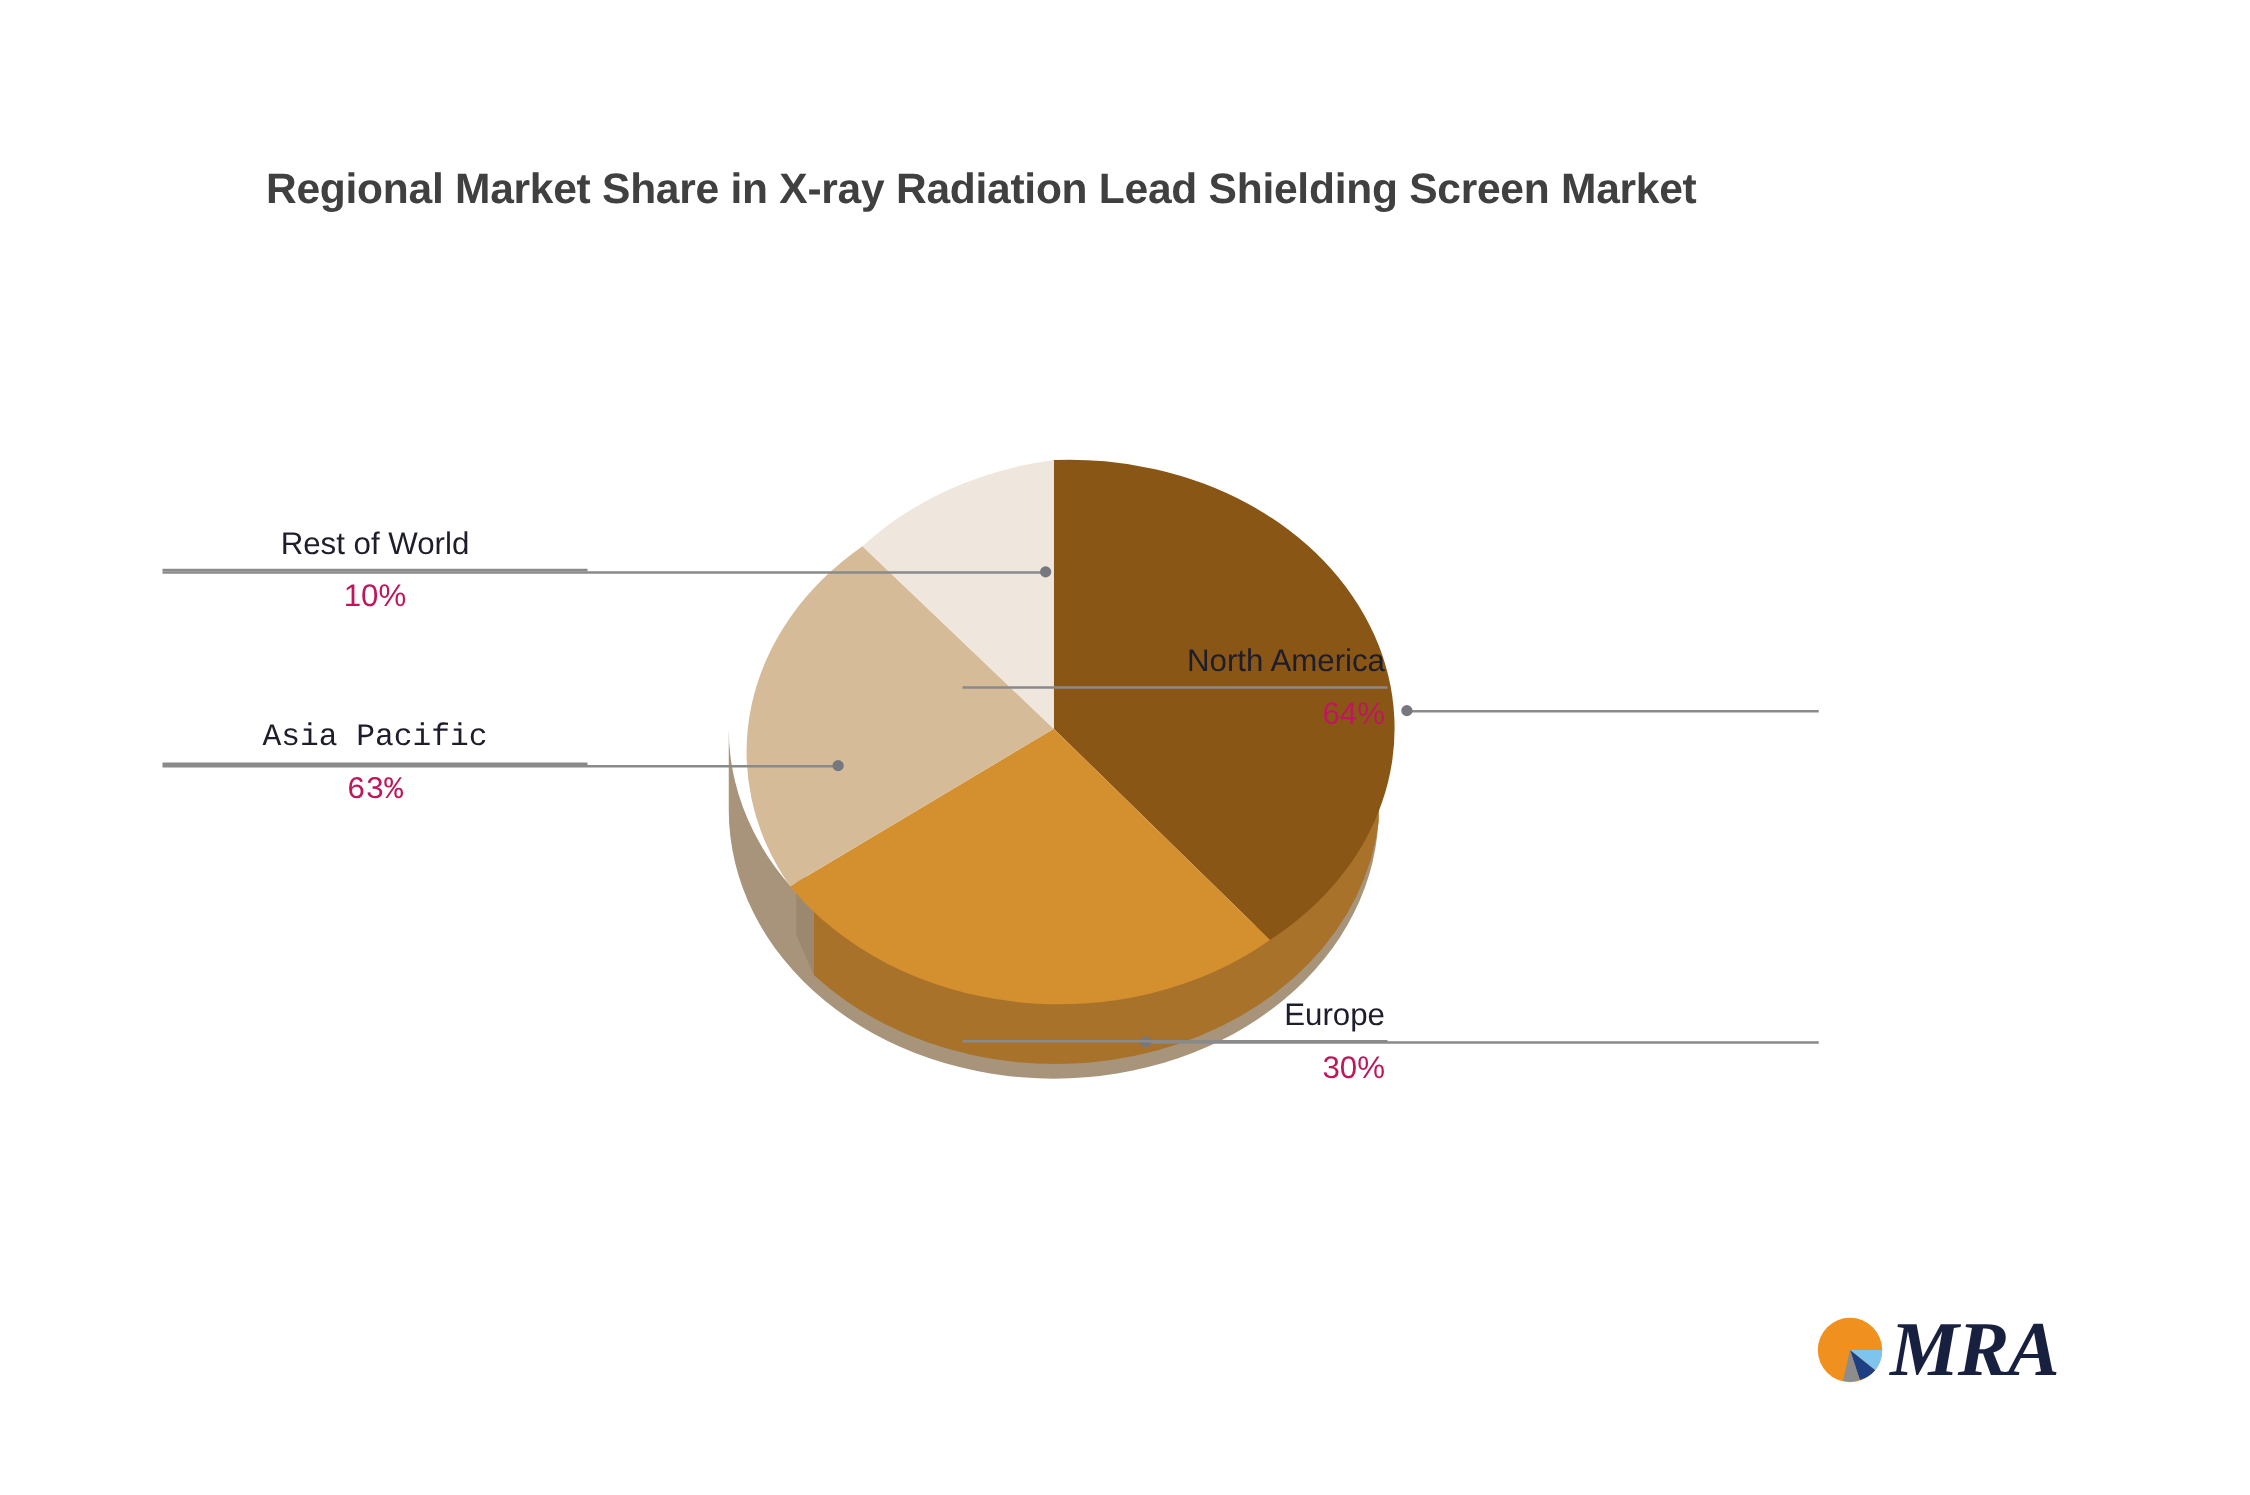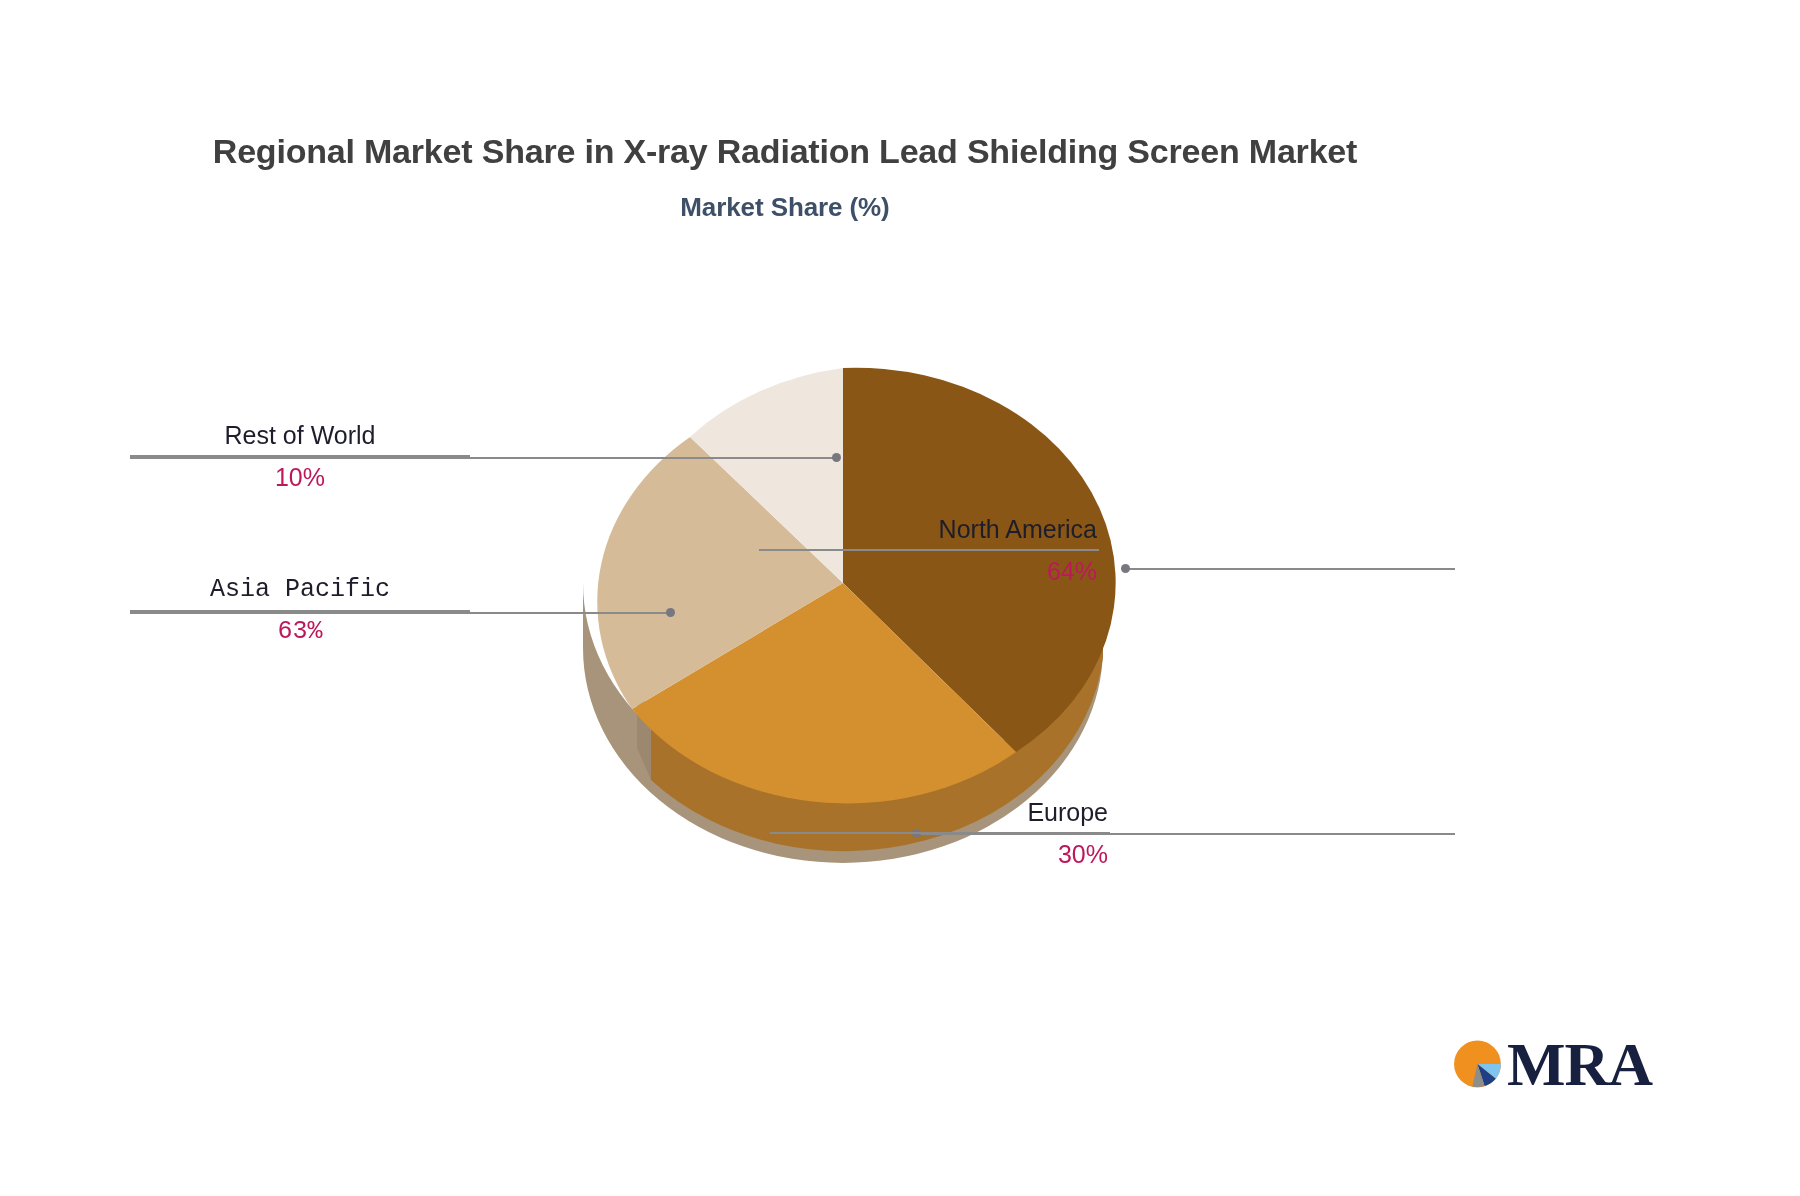--- a/index.html
+++ b/index.html
@@ -99,41 +99,41 @@
   }
 
   
   #logo {
     position: absolute;
     left: 1452px;
     top: 1036px;
     width: 200px;
     height: 72px;
     display: flex;
-    align-items: flex-start;
+    align-items: flex-end;
     gap: 4px;
+    font-style: italic;
   }
   #logo-mark { width: 56px; height: 56px; display: block; }
   #logo-text {
     font-family: "Liberation Serif", serif;
     font-size: 62px;
     font-weight: bold;
     color: #18203f;
     line-height: 56px;
     letter-spacing: -1px;
   }
 </style>
 </head>
 <body>
 
 <div id="canvas">
 
   <div class="title">Regional Market Share in X-ray Radiation Lead Shielding Screen Market</div>
 
-  <div class="subtitle">Market Share (%)</div>
 
   <div id="pie-wrap">
     <svg id="pie-svg" width="640" height="600" viewBox="0 0 640 600">
       <defs>
         <clipPath id="belowClip">
           <rect x="0" y="235" width="640" height="400"></rect>
         </clipPath>
       </defs>
 
       <g>
@@ -182,21 +182,21 @@
 
   <div class="callout left" style="left:130px; top:573px;">
     <div class="callout-box" style="width:340px;font-family:Liberation Mono, monospace;">
       <div class="callout-name">Asia Pacific</div>
       <div class="callout-rule"></div>
       <div class="callout-value">63%</div>
     </div>
   </div>
 
   <div class="callout right" style="left:1455px; top:512px;">
-    <div class="callout-box" style="width:340px; right:356px;">
+    <div class="callout-box" style="width:340px; right:345px;">
       <div class="callout-name">North America</div>
       <div class="callout-rule"></div>
       <div class="callout-value">64%</div>
     </div>
   </div>
 
   <div class="callout right" style="left:1455px; top:795px;">
     <div class="callout-box" style="width:340px; right:345px;">
       <div class="callout-name">Europe</div>
       <div class="callout-rule"></div>

